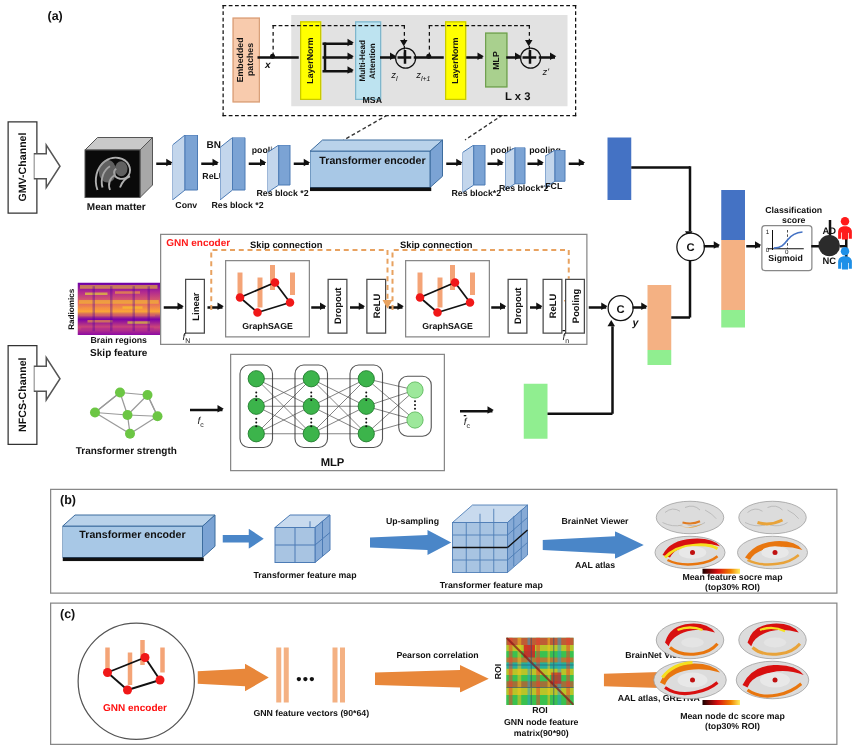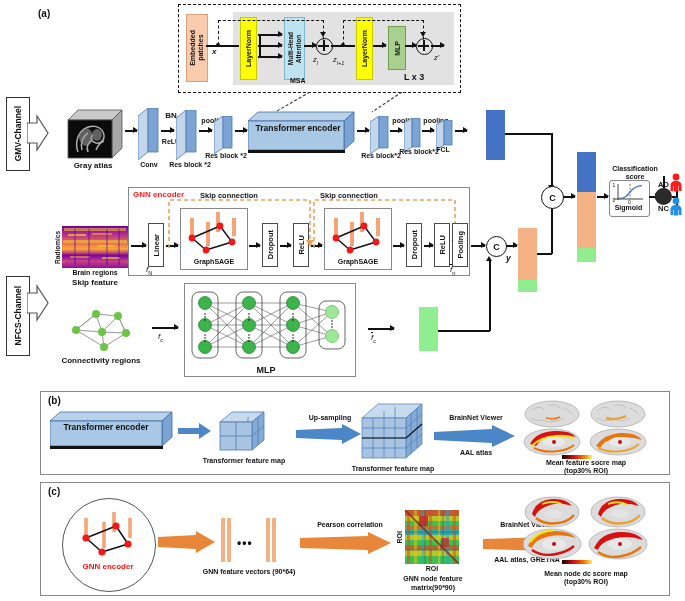--- a/index.html
+++ b/index.html
@@ -122,21 +122,21 @@
     <path d="M14 48 C11 40 13 30 20 25 C27 20 36 22 39 28 C42 34 38 40 32 39 C27 38 26 33 29 31"></path>
     <path d="M18 46 C16 39 19 32 24 29"></path>
     <path d="M24 48 C22 43 24 38 28 36"></path>
     <path d="M32 46 C34 41 37 38 40 37"></path>
   </g>
   <g fill="#9a9a9a" opacity="0.6">
     <ellipse cx="22" cy="33" rx="7" ry="9"></ellipse>
     <ellipse cx="33" cy="31" rx="5" ry="6"></ellipse>
   </g>
 </svg>
-<div class="abs lbl" style="left:62px;top:162px;width:62px;">Gray atlas</div>
+<div class="abs lbl" style="left:62px;top:162px;width:62px;">Mean matter</div>
 
 <div class="arrow-h" style="left:125px;top:130px;width:12px;"></div>
 
 <svg class="abs" style="left:138px;top:108px;" width="22" height="52">
   <polygon points="0,8 10,0 10,44 0,52" fill="#c3d6ec" stroke="#4c7bb5" stroke-width="0.8"></polygon>
   <polygon points="10,0 20,0 20,44 10,44" fill="#7ba3d4" stroke="#4c7bb5" stroke-width="0.8"></polygon>
 </svg>
 <div class="abs lbl-sm" style="left:133px;top:161px;width:32px;">Conv</div>
 
 <div class="arrow-h" style="left:161px;top:130px;width:13px;"></div>
@@ -375,21 +375,21 @@
   </g>
   <g fill="#6cc644">
     <circle cx="14" cy="30" r="4"></circle>
       <circle cx="34" cy="14" r="4"></circle>
     <circle cx="56" cy="16" r="4"></circle>
       <circle cx="64" cy="33" r="4"></circle>
     <circle cx="42" cy="47" r="4"></circle>
       <circle cx="40" cy="32" r="4"></circle>
   </g>
 </svg>
-<div class="abs lbl" style="left:48px;top:357px;width:106px;">Connectivity regions</div>
+<div class="abs lbl" style="left:48px;top:357px;width:106px;">Transformer strength</div>
 
 <div class="arrow-h" style="left:152px;top:327px;width:26px;"></div>
 <div class="abs" style="left:158px;top:332px;font-size:8px;font-style:italic;"><span>f</span><sub style="font-size:5.5px;font-style:normal;">c</sub></div>
 
 <div class="abs solidbox" style="left:184px;top:283px;width:172px;height:94px;"></div>
 <svg class="abs" style="left:188px;top:288px;" width="164" height="78">
   <g stroke="#555" stroke-width="0.9" fill="none">
     <rect x="4" y="4" width="26" height="66" rx="7"></rect>
     <rect x="48" y="4" width="26" height="66" rx="7"></rect>
     <rect x="92" y="4" width="26" height="66" rx="7"></rect>

